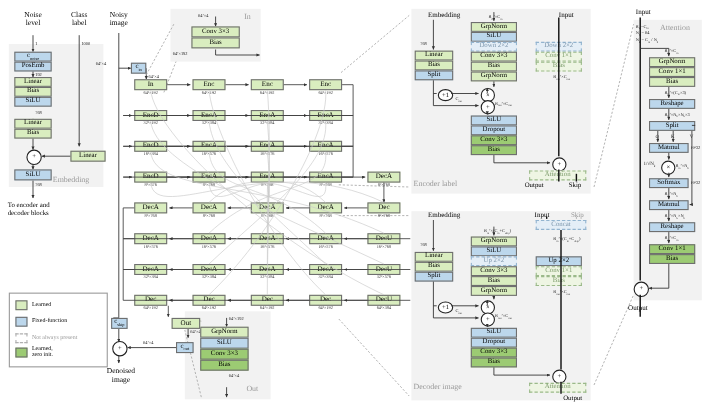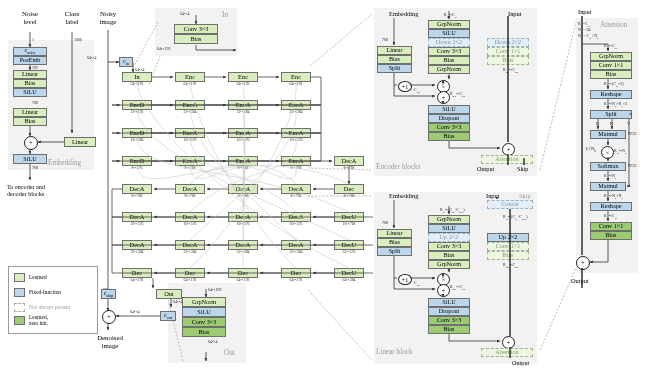--- a/index.html
+++ b/index.html
@@ -278,21 +278,21 @@
       <div class="dim" style="left: 169px; top: 279px; width: 42px;">64²×192</div>
       <div class="node" style="left: 228px; top: 268px; width: 30px; height: 10px;">Dec</div>
       <div class="dim" style="left: 222px; top: 279px; width: 42px;">64²×192</div>
       <div class="node" style="left: 281px; top: 268px; width: 30px; height: 10px;">Dec</div>
       <div class="dim" style="left: 275px; top: 279px; width: 42px;">64²×192</div>
       <div class="node" style="left: 334px; top: 268px; width: 30px; height: 10px;">DecU</div>
       <div class="dim" style="left: 328px; top: 279px; width: 42px;">64²×384</div>
       <div class="node" style="left: 156px; top: 289px; width: 26px; height: 10px;">Out</div>
     </div>
 
-  <div class="panel-label" style="left:376px;top:163px;">Encoder blocks</div>
+  <div class="panel-label" style="left:376px;top:163px;">Encoder label</div>
   <div class="lbl" style="left:389px;top:10px;font-size:6.4px;">Embedding</div>
   <div class="lbl" style="left:508px;top:10px;font-size:6.4px;">Input</div>
   <div class="tiny" style="left:444px;top:13px;">R<sub>in</sub>²×C<sub>in</sub></div>
   <div class="tiny" style="left:382px;top:38px;">768</div>
 
   <div class="box learned" style="left:377px;top:46px;width:35px;height:9px;">Linear</div>
   <div class="box learned" style="left:377px;top:55px;width:35px;height:9px;">Bias</div>
   <div class="box fixed" style="left:377px;top:64px;width:35px;height:9px;">Split</div>
 
   <div class="box learned" style="left:428px;top:20px;width:42px;height:9px;">GrpNorm</div>
@@ -324,21 +324,21 @@
   <div class="box zeroinit" style="left:428px;top:123px;width:42px;height:9px;">Conv 3×3</div>
   <div class="box zeroinit" style="left:428px;top:132px;width:42px;height:9px;">Bias</div>
 
   <div class="cop" style="left:502px;top:143px;width:11px;height:11px;">
     <span>+</span>
     </div>
   <div class="box dashed" style="left:481px;top:155px;width:52px;height:9px;">Attention</div>
   <div class="lbl" style="left:477px;top:166px;font-size:6.2px;">Output</div>
   <div class="lbl" style="left:517px;top:166px;font-size:6.2px;">Skip</div>
 
-  <div class="panel-label" style="left:376px;top:348px;">Linear block</div>
+  <div class="panel-label" style="left:376px;top:348px;">Decoder image</div>
   <div class="lbl" style="left:389px;top:192px;font-size:6.4px;">Embedding</div>
   <div class="lbl" style="left:486px;top:192px;font-size:6.4px;">Input</div>
   <div class="lbl" style="left:519px;top:192px;font-size:6.4px;color:#9a9a9a;">Skip</div>
   <div class="box dashedblue" style="left:487px;top:200px;width:46px;height:9px;">Concat</div>
   <div class="tiny" style="left:440px;top:208px;">R<sub>in</sub>²×(C<sub>in</sub>+C<sub>skip</sub>)</div>
   <div class="tiny" style="left:503px;top:215px;">R<sub>in</sub>²×(C<sub>in</sub>+C<sub>skip</sub>)</div>
   <div class="tiny" style="left:382px;top:221px;">768</div>
 
   <div class="box learned" style="left:377px;top:229px;width:35px;height:9px;">Linear</div>
   <div class="box learned" style="left:377px;top:238px;width:35px;height:9px;">Bias</div>

